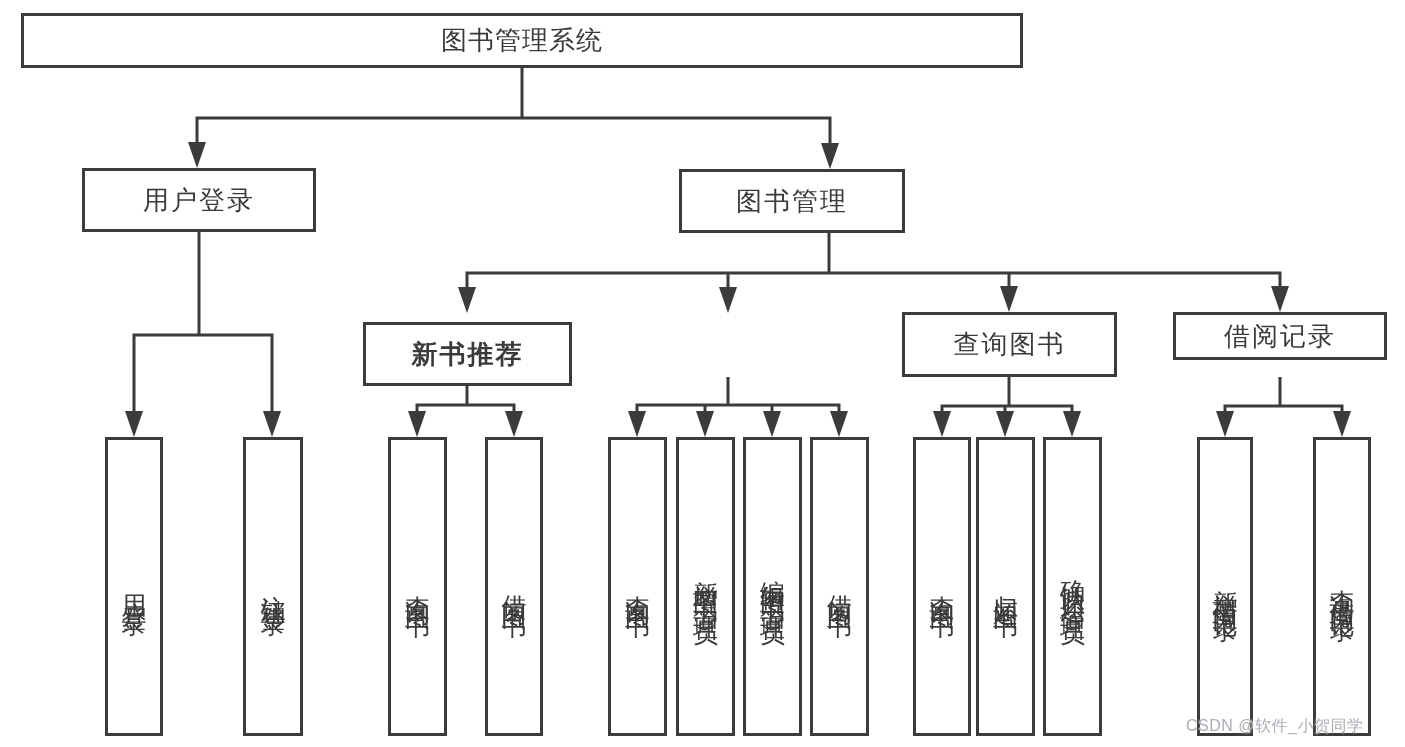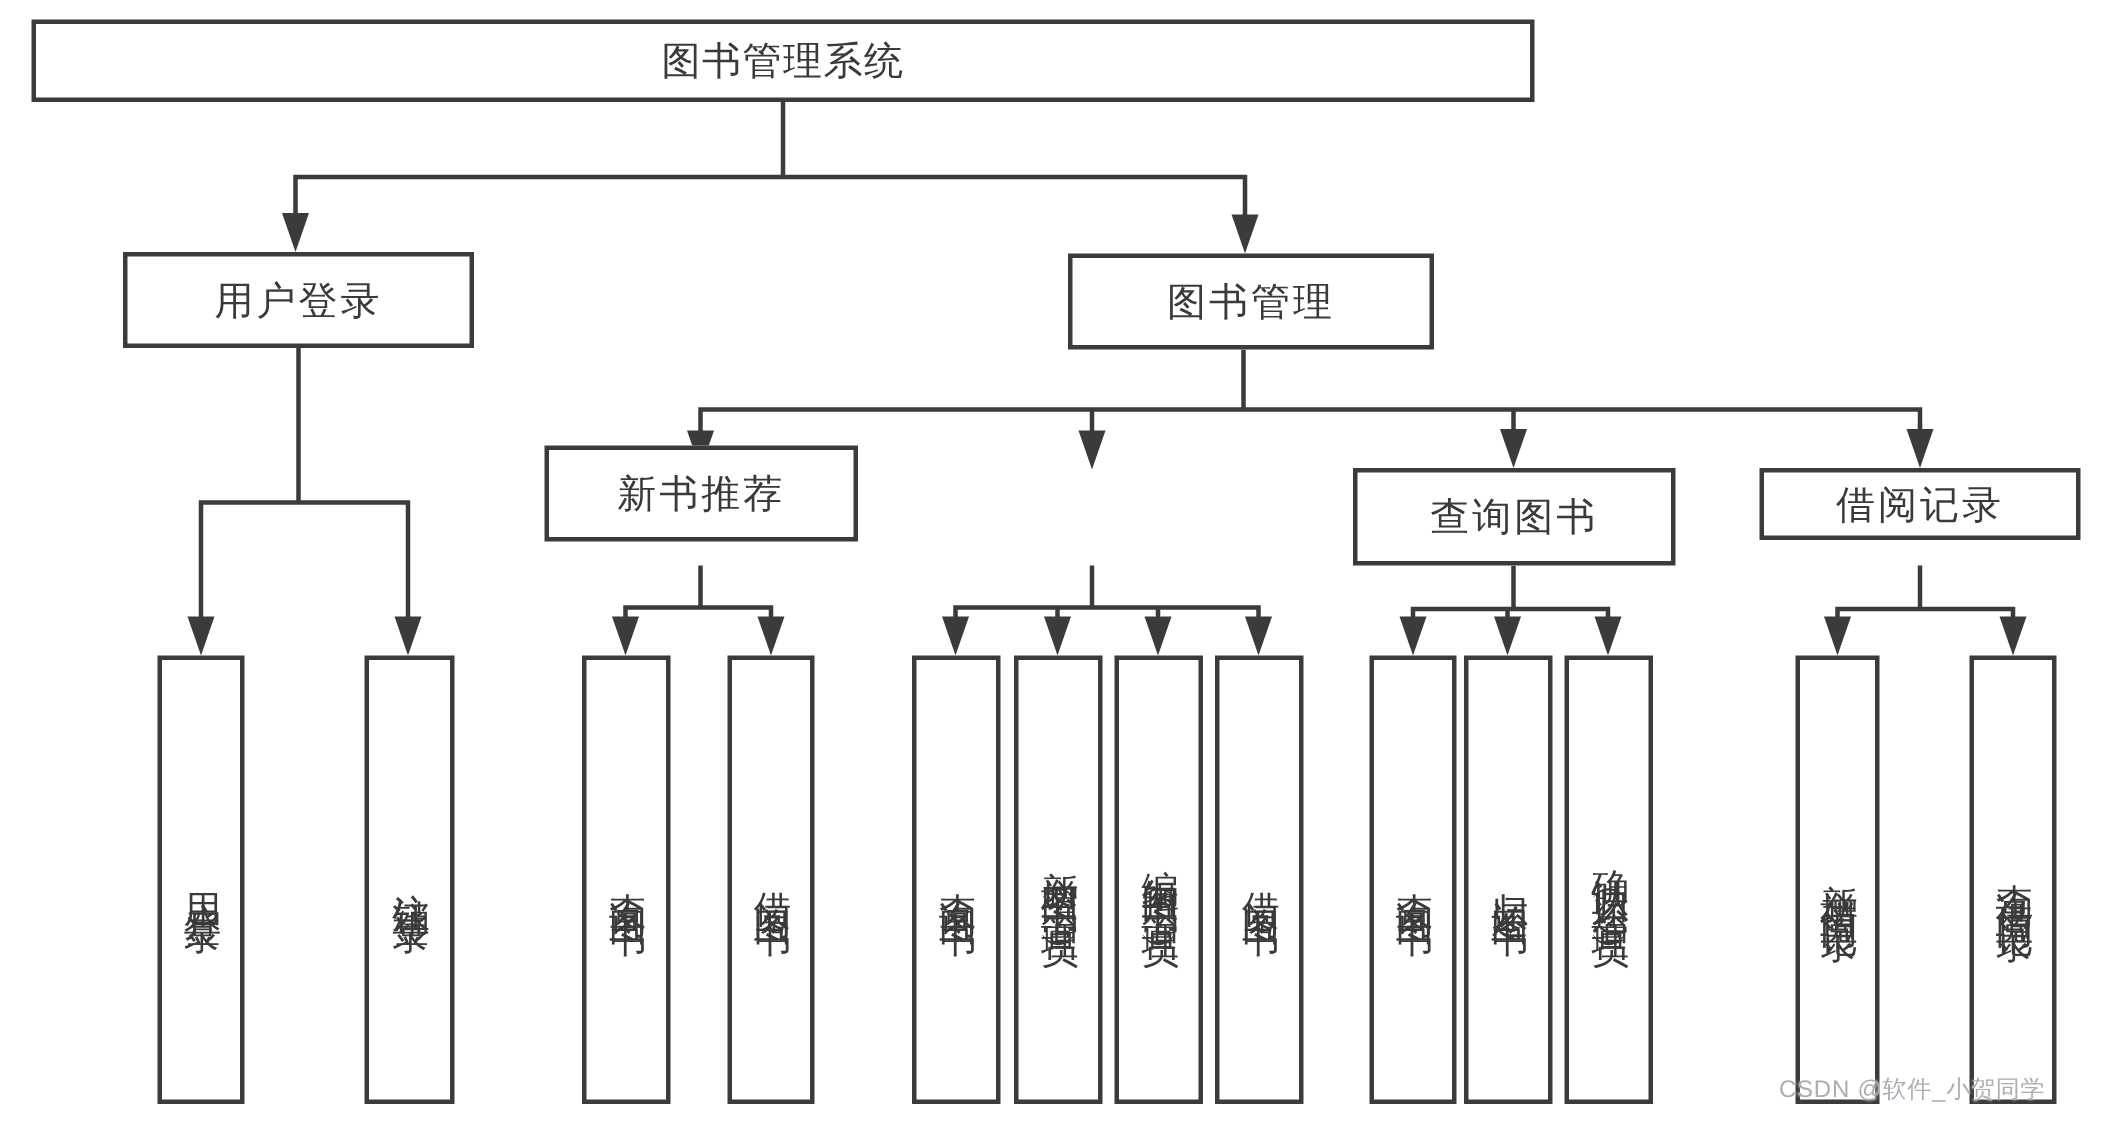--- a/index.html
+++ b/index.html
@@ -104,24 +104,24 @@
       <polygon points="1216,411 1234,411 1225,437" fill="#3b3b3b"></polygon>
       <polygon points="1333,411 1351,411 1342,437" fill="#3b3b3b"></polygon>
     </svg>
   <div id="watermark">CSDN @软件_小贺同学</div>
 <div class="node h root" style="left: 21px; top: 13px; width: 1002px; height: 55px; align-items: center;">
       <span class="lbl">图书管理系统</span>
     </div>
     <div class="node h" style="left: 82px; top: 168px; width: 234px; height: 64px;">
       <span class="lbl">用户登录</span>
     </div>
-    <div class="node h" style="left: 712px; top: 169px; width: 244px; height: 64px;">
+    <div class="node h" style="left: 679px; top: 169px; width: 226px; height: 64px;">
       <span class="lbl">图书管理</span>
     </div>
-    <div class="node h" style="left: 363px; top: 297px; width: 209px; height: 64px;">
+    <div class="node h" style="left: 363px; top: 322px; width: 209px; height: 64px; font-weight: bold;">
       <span class="lbl">新书推荐</span>
     </div>
     <div class="node h" style="left: 902px; top: 312px; width: 215px; height: 65px;">
       <span class="lbl">查询图书</span>
     </div>
     <div class="node h" style="left: 1173px; top: 312px; width: 214px; height: 48px;">
       <span class="lbl">借阅记录</span>
     </div>
     <div class="node v" style="left: 105px; top: 437px; width: 58px; height: 299px;">
       <span class="lbl">用户登录</span>

